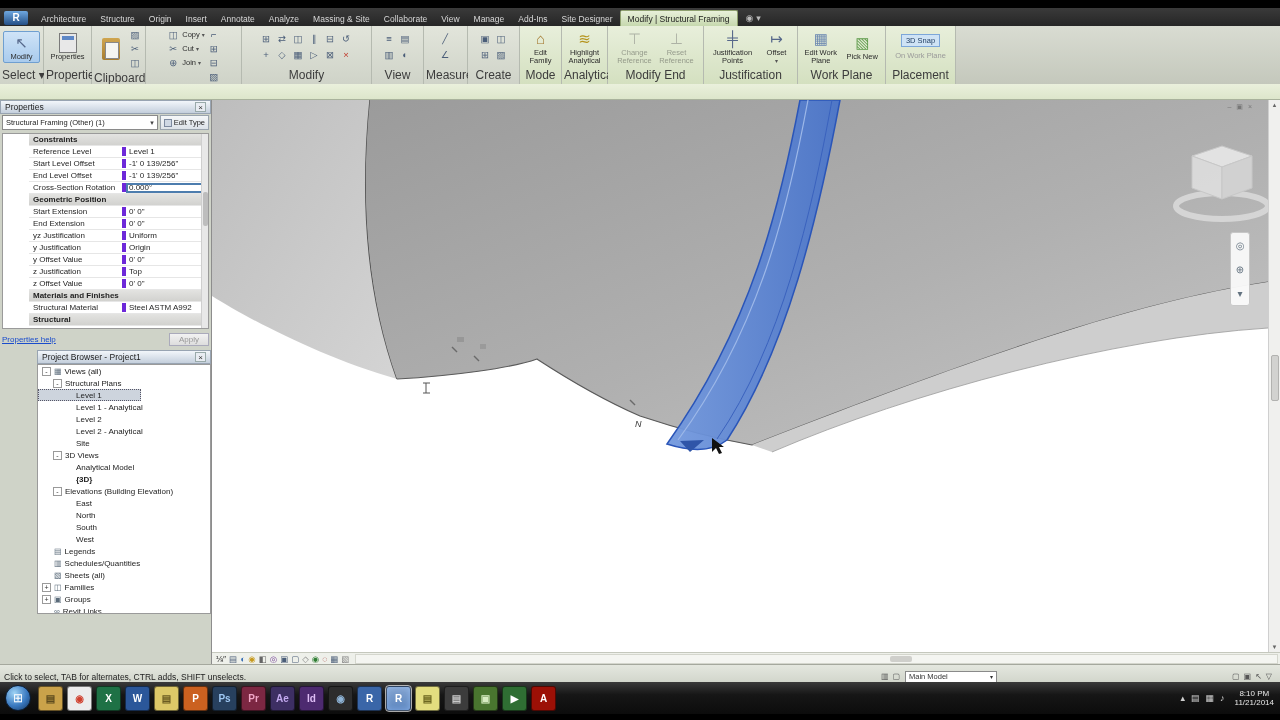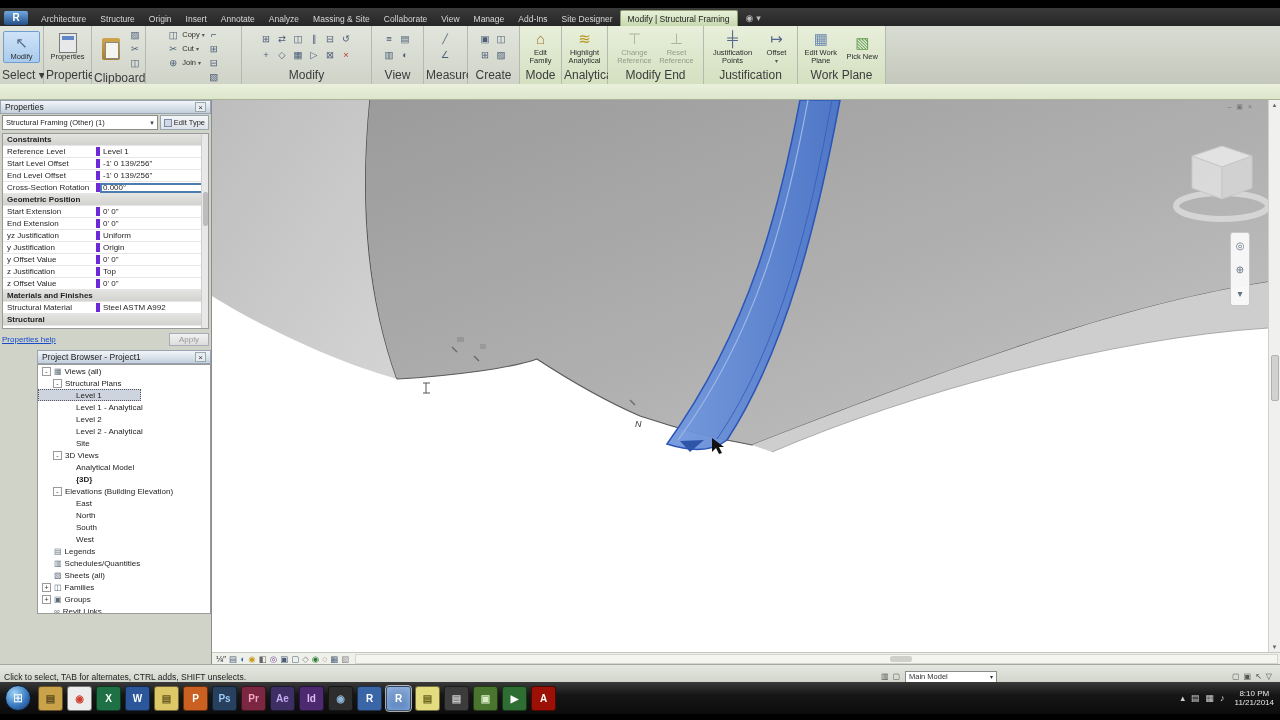--- a/index.html
+++ b/index.html
@@ -52,21 +52,21 @@
   .typesel .tname{font-size:9px;color:#1c1c1c;flex:1;}
   .typesel .dd{font-size:7px;color:#444;padding-right:2px;}
   .selrow{margin:0 2px 2px;height:17px;display:flex;gap:2px;align-items:center;}
   .instsel{flex:1;height:15px;background:#fff;border:1px solid #8a8a8a;font-size:7.5px;display:flex;
            align-items:center;padding:0 3px;color:#1c1c1c;white-space:nowrap;overflow:hidden;}
   .instsel .dd{margin-left:auto;font-size:7px;color:#444;}
   .edittype{height:15px;border:1px solid #9aa4ae;background:linear-gradient(#f5f7f9,#dde3e9);font-size:7.5px;
             display:flex;align-items:center;gap:2px;padding:0 3px;color:#222;white-space:nowrap;}
   .etic{width:8px;height:8px;background:#cfd8e4;border:1px solid #7d8aa0;}
   .propgrid{margin:0 2px;background:#fff;border:1px solid #9a9a9a;height:196px;overflow:hidden;position:relative;}
-  .prow{display:flex;height:12px;border-bottom:1px solid #e6e6e6;background:#fff;font-size:8px;align-items:center;}
+  .prow{display:flex;height:12px;border-bottom:1px solid #e6e6e6;background:#fff;font-size:8px;align-items:center;margin-left:26px;}
   .pkey{width:97px;padding-left:4px;color:#1f1f1f;border-right:4px solid #6d28d9;white-space:nowrap;overflow:hidden;}
   .pval{flex:1;padding:0 2px 0 3px;color:#1f1f1f;white-space:nowrap;overflow:hidden;height:10px;line-height:10px;}
   .prow.t-header{background:linear-gradient(#e3e3e1,#d2d2cf);font-weight:bold;}
   .prow.t-header .pkey{border-right:none;flex:1;}
   .prow.t-header .pval{flex:0 0 10px;color:#555;font-weight:normal;font-size:7px;}
   .prow.editing .pval{outline:2px solid #4d7dae;outline-offset:-2px;}
   .pscroll{position:absolute;right:0;top:0;width:7px;height:100%;background:#e8e8e8;border-left:1px solid #cfcfcf;}
   .pscroll .thumb{position:absolute;left:1px;top:30%;width:5px;height:34px;background:#bdbdbd;border-radius:2px;}
   .palbottom{margin:2px;height:16px;display:flex;align-items:center;}
   .plink{font-size:8px;color:#1a4ccc;text-decoration:underline;}
@@ -337,20 +337,27 @@
           <span>Edit Work Plane</span>
         </div>
         <div class="bigbtn">
           <span class="bicon" style="color:#5d9a4a">▧</span>
           <span>Pick New</span>
         </div>
       </div>
       <div class="rlabel">Work Plane</div>
     </div>
 
+    <div class="rpanel ctx" style="width:70px">
+      <div class="rbody" style="flex-direction:column;gap:3px;">
+        <div class="snapbox">3D Snap</div>
+        <div class="dimtxt">On Work Plane</div>
+      </div>
+      <div class="rlabel">Placement</div>
+    </div>
 
     <div style="flex:1;background:linear-gradient(#d9dcd2,#c4c8bc);"></div>
   </div>
 
   <div class="optionsbar"></div>
 
   <div class="leftcol">
 
     <div>
       <div class="ptitle">

